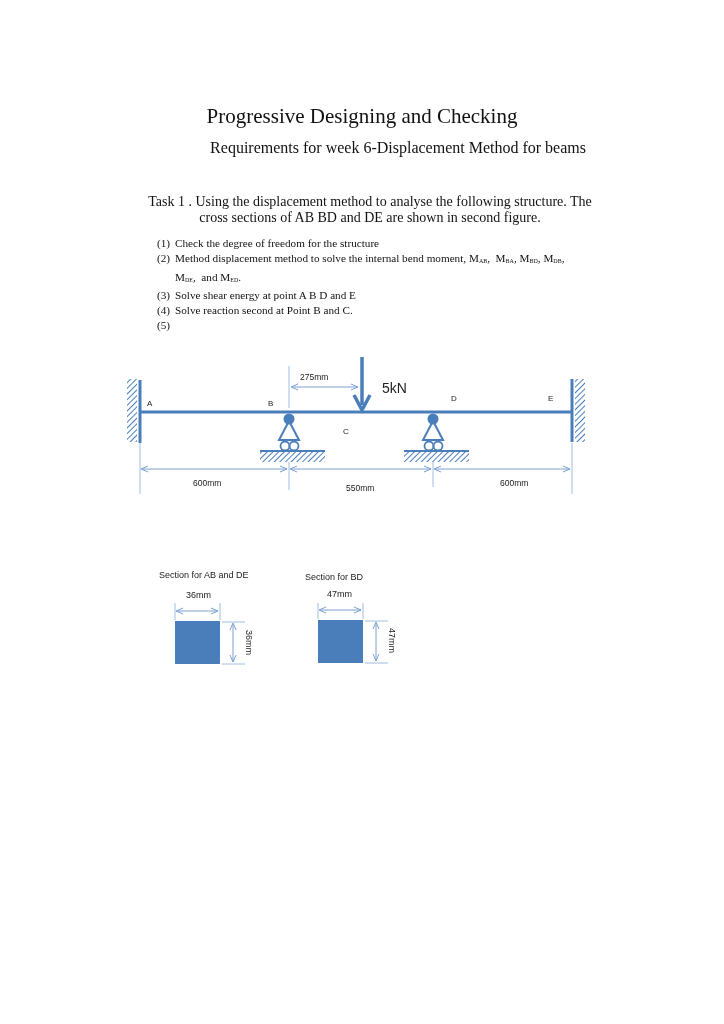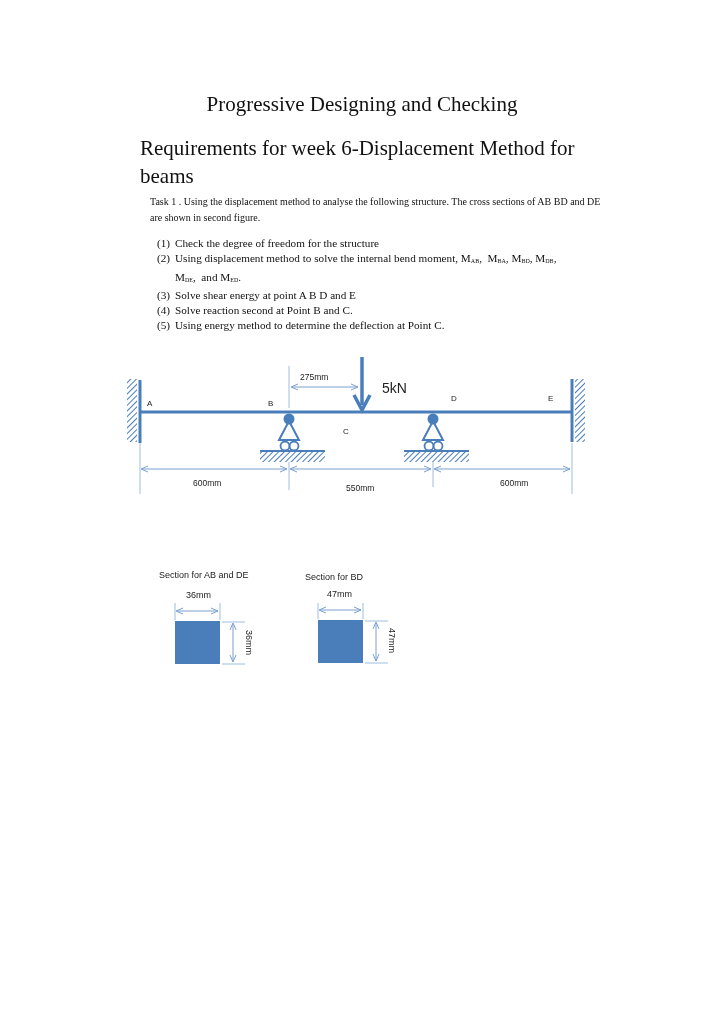--- a/index.html
+++ b/index.html
@@ -1,41 +1,41 @@
 <!DOCTYPE html>
 <html><head>
 <meta charset="utf-8">
 <style>
   html, body { margin:0; padding:0; background:#ffffff; }
   body { width:724px; height:1024px; position:relative; overflow:hidden; }
   .serif { font-family: "Liberation Serif", "DejaVu Serif", serif; color:#111; }
-  .title1 { position:absolute; left:0; width:724px; top:92px; text-align:center; font-size:21px; }
-  .title2 { position:absolute; left:140px; width:446px; top:134px; text-align:left; font-size:21px; line-height:28px; }
-  .task { position:absolute; left:150px; top:194px; width:460px; font-size:10px; line-height:15.5px; }
+  .title1 { position:absolute; left:0; width:724px; top:104px; text-align:center; font-size:21px; }
+  .title2 { position:absolute; left:140px; width:446px; top:134px; text-align:right; font-size:16px; line-height:28px; }
+  .task { position:absolute; left:140px; top:194px; width:460px; font-size:14px; line-height:15.5px;text-align:center; }
   .reqs { position:absolute; left:157px; top:236px; width:440px; font-size:11.2px; line-height:15.3px; margin:0; padding:0; list-style:none; }
   .reqs li { position:relative; padding-left:18px; }
   .reqs li .num { position:absolute; left:0; }
   sub { font-size:6px; vertical-align:-1px; }
   svg { position:absolute; left:0; top:0; }
   .lbl { font-family: "Liberation Sans", "DejaVu Sans", sans-serif; fill:#222; }
 </style>
 </head>
 <body>
 
 <div class="serif title1">Progressive Designing and Checking</div>
 <div class="serif title2">Requirements for week 6-Displacement Method for beams</div>
 
 <div class="serif task">Task 1 . Using the displacement method to analyse the following structure. The cross sections of AB BD and DE are shown in second figure.</div>
 
 <ol class="serif reqs">
   <li><span class="num">(1)</span><span>Check the degree of freedom for the structure</span></li>
-  <li><span class="num">(2)</span><span>Using displacement method to solve the internal bend moment, </span>M<sub>AB</sub>,&nbsp; M<sub>BA</sub>, M<sub>BD</sub>, M<sub>DB</sub>,<br>M<sub>DE</sub>,&nbsp; <span>and</span> M<sub>ED</sub>.</li>
+  <li><span class="num">(2)</span><span>Method displacement method to solve the internal bend moment, </span>M<sub>AB</sub>,&nbsp; M<sub>BA</sub>, M<sub>BD</sub>, M<sub>DB</sub>,<br>M<sub>DE</sub>,&nbsp; <span>and</span> M<sub>ED</sub>.</li>
   <li><span class="num">(3)</span><span>Solve shear energy at point A B D and E</span></li>
   <li><span class="num">(4)</span><span>Solve reaction second at Point B and C.</span></li>
-  <li><span class="num">(5)</span><span>Using energy method to determine the deflection at Point C.</span></li>
+  <li><span class="num">(5)</span></li>
 </ol>
 
 <svg width="724" height="1024" viewBox="0 0 724 1024">
   <defs>
     <pattern id="hatch" width="4" height="4" patternUnits="userSpaceOnUse" patternTransform="rotate(45)">
       <rect width="4" height="4" fill="#ffffff"></rect>
       <line x1="0" y1="0" x2="0" y2="4" stroke="#4a7ebb" stroke-width="2"></line>
     </pattern>
     <marker id="ah" markerWidth="8" markerHeight="8" refX="7" refY="4" orient="auto">
       <path d="M0,1 L7,4 L0,7" fill="none" stroke="#7aa0d0" stroke-width="1"></path>

